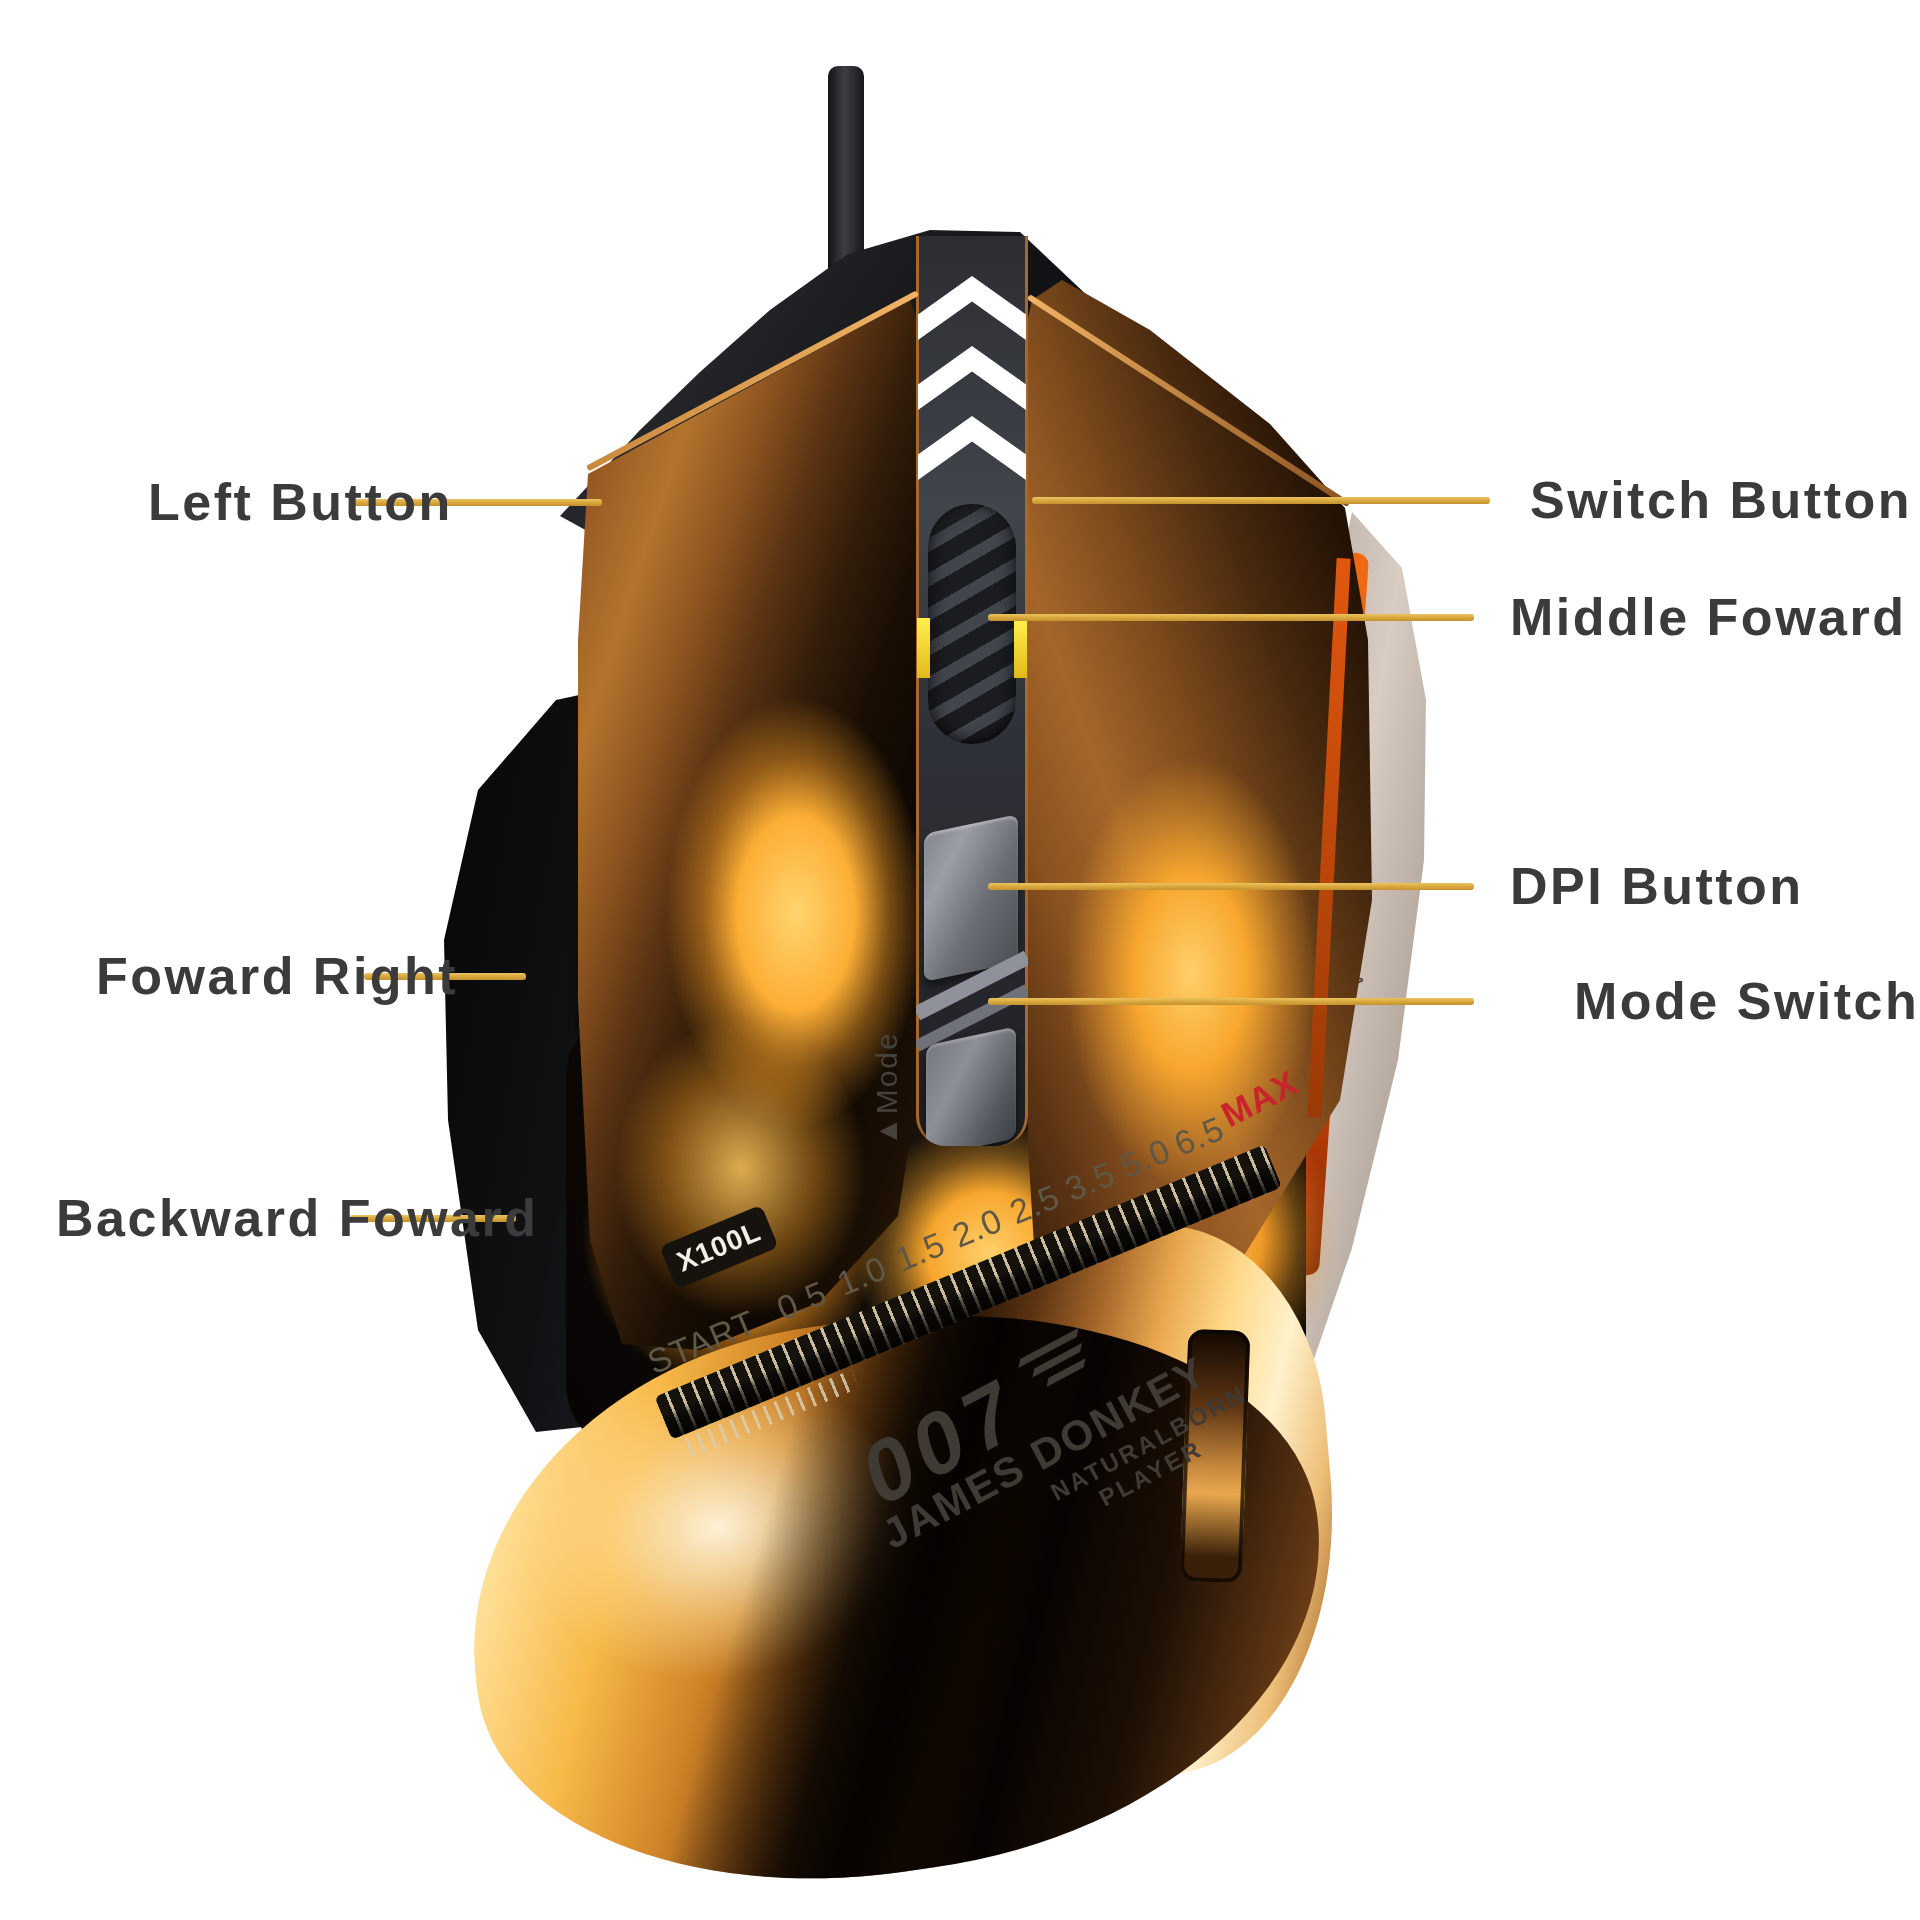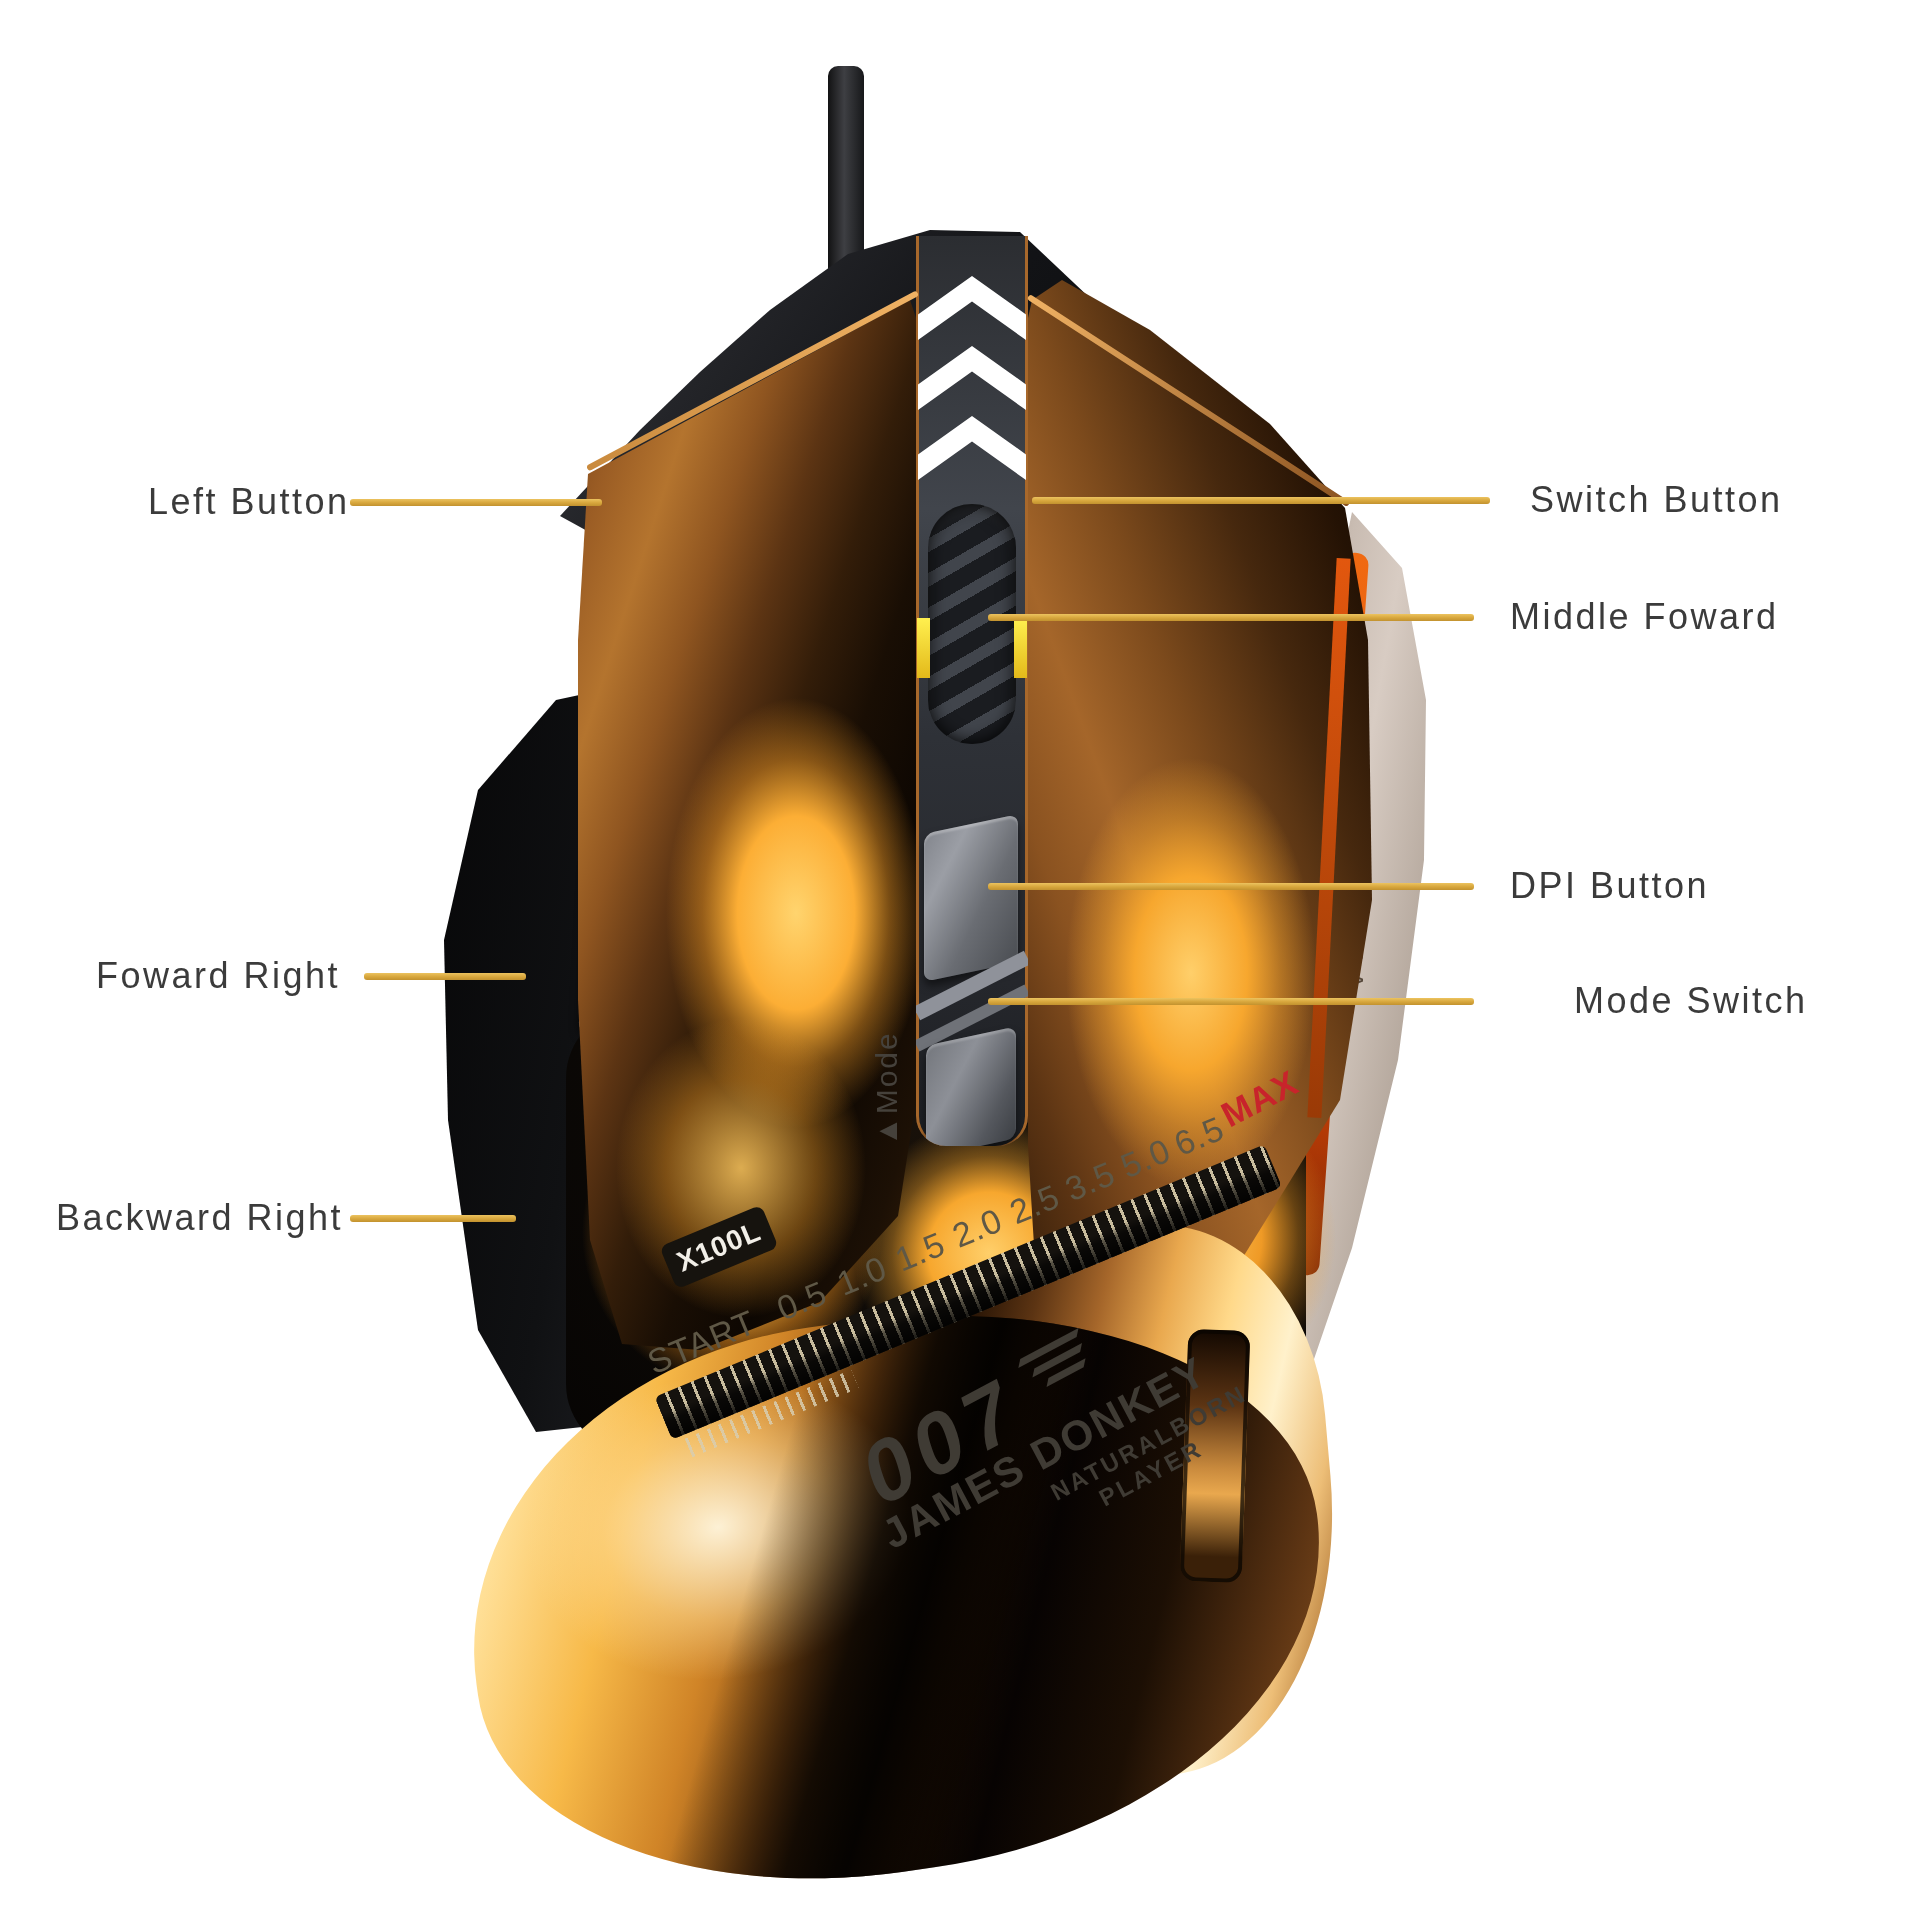--- a/index.html
+++ b/index.html
@@ -1,21 +1,21 @@
 <!DOCTYPE html>
 <html><head>
 <meta charset="utf-8">
 <style>
   html,body{margin:0;padding:0;background:#fff;}
   .canvas{position:relative;width:1920px;height:1920px;background:#ffffff;overflow:hidden;
           font-family:"Liberation Sans",sans-serif;}
   .abs{position:absolute;}
 
   
-  .callout-label{position:absolute;font-size:36px;font-weight:400;color:#3b3b3b;
+  .callout-label{position:absolute;font-size:52px;font-weight:700;color:#3b3b3b;
                  letter-spacing:2.5px;white-space:nowrap;line-height:50px;}
   .callout-line{position:absolute;height:7px;border-radius:3px;
                 background:linear-gradient(180deg,#ecc35f 0%,#d7a63c 55%,#c2922f 100%);}
   #line-left{left:350px;top:499px;width:252px;}
   #lbl-left{left:148px;top:477px;}
   #line-right{left:1032px;top:497px;width:458px;}
   #lbl-right{left:1530px;top:475px;}
   #line-middle{left:988px;top:614px;width:486px;}
   #lbl-middle{left:1510px;top:592px;}
   #line-dpi{left:988px;top:883px;width:486px;}
@@ -257,15 +257,15 @@
   <div id="line-mode" class="callout-line"></div>
   <div id="line-forward" class="callout-line"></div>
   <div id="line-backward" class="callout-line"></div>
 
   <div id="lbl-left" class="callout-label">Left Button</div>
   <div id="lbl-right" class="callout-label">Switch Button</div>
   <div id="lbl-middle" class="callout-label">Middle Foward</div>
   <div id="lbl-dpi" class="callout-label">DPI Button</div>
   <div id="lbl-mode" class="callout-label">Mode Switch</div>
   <div id="lbl-forward" class="callout-label">Foward Right</div>
-  <div id="lbl-backward" class="callout-label">Backward Right</div>
+  <div id="lbl-backward" class="callout-label">Backward Foward</div>
 
 </div>
 
 </body></html>

